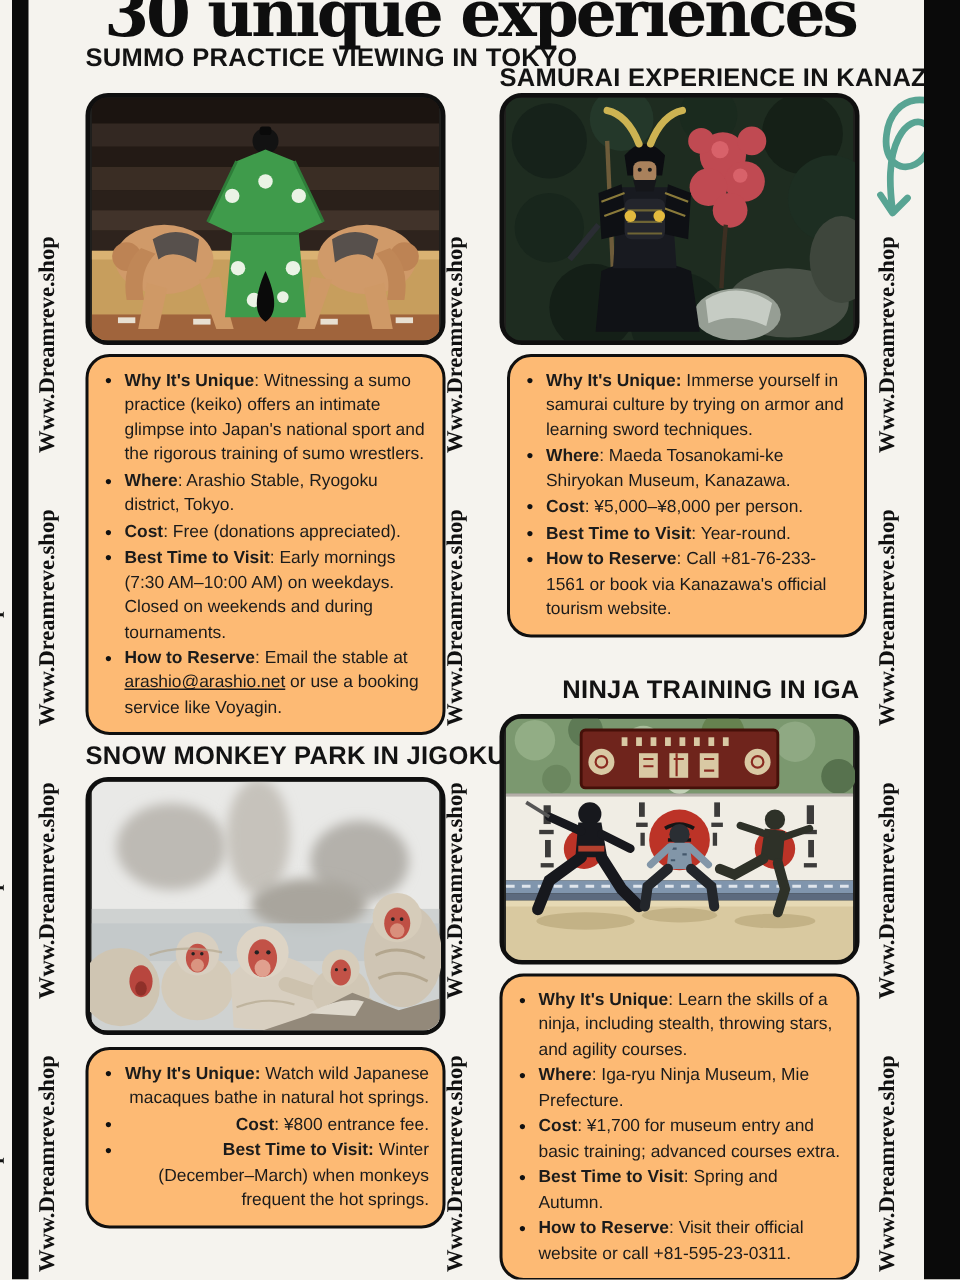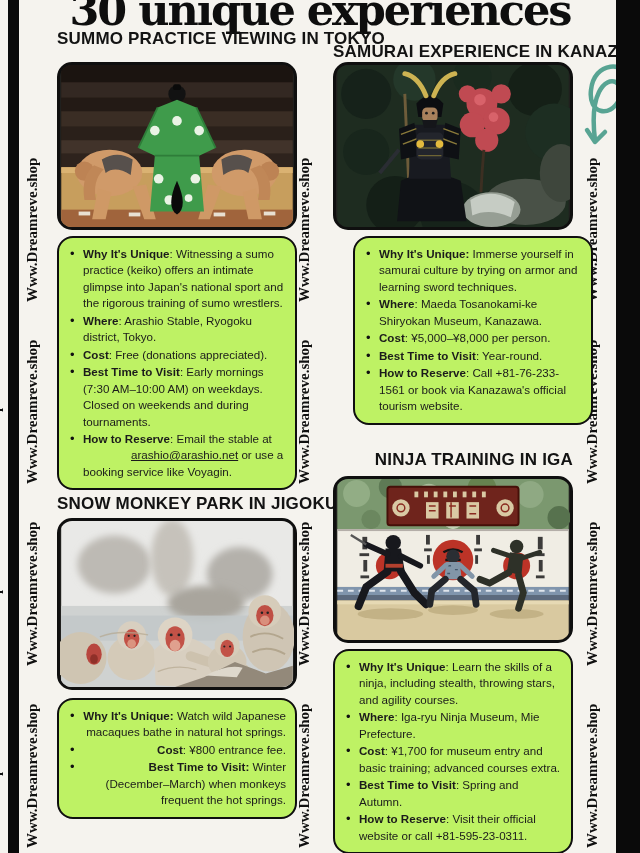--- a/index.html
+++ b/index.html
@@ -30,32 +30,32 @@
     border:3px solid #0f0f0f;border-radius:15px;overflow:hidden;background:#20201e;
   }
   .photo svg{display:block;width:100%;height:100%;}
   .pos-img1{left:57px;top:62px;height:168px;}
   .pos-img2{left:333px;top:62px;height:168px;}
   .pos-img3{left:57px;top:518px;height:172px;}
   .pos-img4{left:333px;top:476px;height:167px;}
   
   .box{
     position:absolute;width:240px;z-index:2;box-sizing:border-box;
-    background:#bef264;border:2.5px solid #0f0f0f;border-radius:16px;
+    background:#fdba74;border:2.5px solid #0f0f0f;border-radius:16px;
     padding:8px 9px 7px 5px;
   }
   .pos-box1{left:57px;top:236px;}
-  .pos-box2{left:353px;top:236px;}
+  .pos-box2{left:338px;top:236px;}
   .pos-box3{left:57px;top:698px;text-align:right;}
   .pos-box4{left:333px;top:649px;}
   .box ul{margin:0;padding:0 0 0 17px;list-style:none;font-size:11.6px;line-height:1.42;color:#1b1b1b;}
   .box li{position:relative;padding-left:2px;margin-bottom:1px;}
   .box li::before{content:"\2022";position:absolute;left:-11px;top:-1px;font-size:13px;color:#111;}
   .seg-b{font-weight:700;}
-  .seg-u{text-decoration:underline;margin-left:48px;}
+  .seg-u{text-decoration:underline;}
   
   .wm-col{position:absolute;display:flex;flex-direction:column;gap:30px;z-index:1;}
   .wm{
     writing-mode:vertical-rl;transform:rotate(180deg);height:152px;white-space:nowrap;
     font-family:"Liberation Serif",serif;font-weight:700;font-size:15px;color:#101010;
   }
   .wm-outer{left:-13px;top:396px;}
   .wm-a{left:24px;top:150px;}
   .wm-b{left:296px;top:150px;}
   .wm-c{left:584px;top:150px;}

